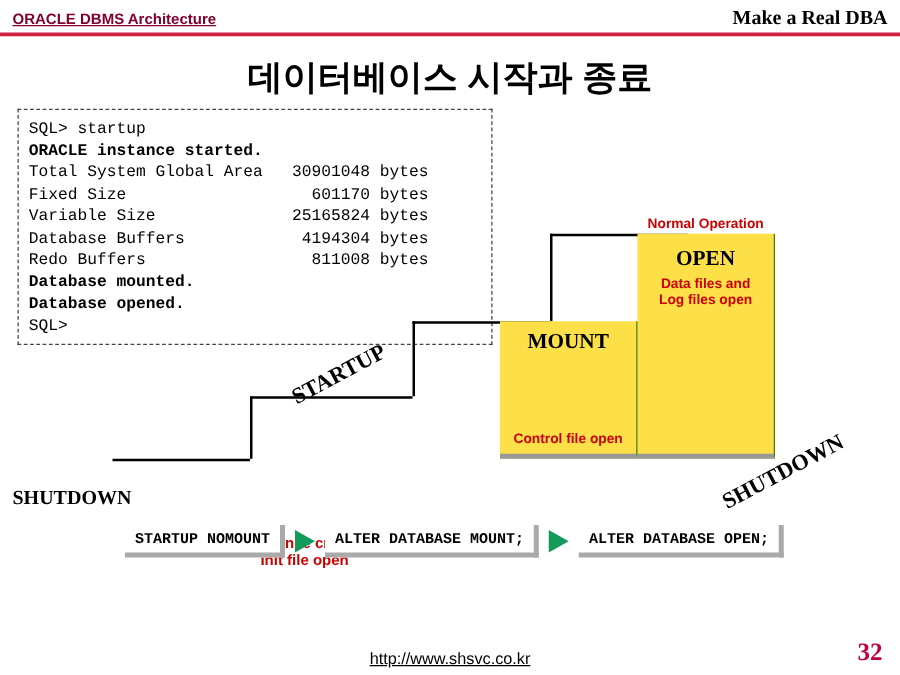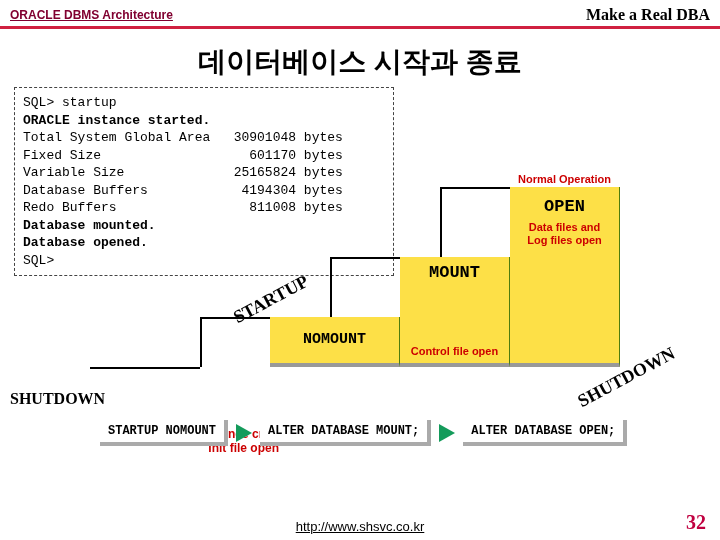--- a/index.html
+++ b/index.html
@@ -7,21 +7,21 @@
   .header { display: flex; justify-content: space-between; align-items: center; padding: 6px 10px 2px; border-bottom: 3px solid #d02040; }
   .header-left { color: #800030; font-weight: bold; font-size: 12px; text-decoration: underline; }
   .header-right { color: #000; font-weight: bold; font-size: 16px; font-family: "Times New Roman", serif; }
   .title { text-align: center; font-size: 28px; font-weight: bold; margin: 14px 0 6px; font-family: "Malgun Gothic", Arial, sans-serif; }
   .content { position: relative; padding: 0 14px; }
   .sqlbox { border: 1px dashed #444; width: 380px; padding: 6px 8px; font-family: "Courier New", monospace; font-size: 13px; line-height: 1.35; white-space: pre; }
   .sqlbox b { font-weight: bold; }
   .steps { position: absolute; left: 200px; top: 100px; width: 420px; height: 280px; }
   .step { position: absolute; background: #fde047; border-right: 1px solid #4d7c0f; border-bottom: 4px solid #999; text-align: center; font-weight: bold; }
   .step .cap { position: absolute; width: 100%; left: 0; font-size: 11px; color: #c00; }
-  .step .lbl { font-size: 17px; font-family: Liberation Mono, monospace; text-align: center; }
+  .step .lbl { font-size: 17px; font-family: Liberation Serif, serif; text-align: center; }
   .s-open { right: 0; top: 0; width: 110px; height: 180px; }
   .s-open .cap { top: -14px; }
   .s-open .lbl { margin-top: 10px; }
   .s-open .cap2 { position: absolute; top: 34px; left: 0; width: 100%; font-size: 11px; color: #c00; line-height: 1.2; }
   .s-mount { right: 110px; top: 70px; width: 110px; height: 110px; }
   .s-mount .lbl { margin-top: 6px; }
   .s-mount .cap { bottom: 6px; }
   .s-nomount { right: 220px; top: 130px; width: 130px; height: 50px; }
   .s-nomount .lbl { margin-top: 14px; font-size: 15px; }
   .annot-start { position: absolute; left: 230px; top: 202px; font-family: "Times New Roman", serif; font-weight: bold; font-size: 18px; transform: rotate(-28deg); }
@@ -73,23 +73,20 @@
       <div class="lbl">OPEN</div>
       <div class="cap2">
         <span>Data files and</span><br>
         <span>Log files open</span>
       </div>
     </div>
     <div class="step s-mount">
       <div class="lbl">MOUNT</div>
       <div class="cap">Control file open</div>
     </div>
-    <div class="step s-nomount">
-      <div class="lbl">NOMOUNT</div>
-    </div>
   </div>
 
   <div class="annot-start">STARTUP</div>
   <div class="annot-shut">SHUTDOWN</div>
   <div class="annot-inst">
     <span>Instance create</span><br>
     <span>Init file open</span>
   </div>
 </div>
 

